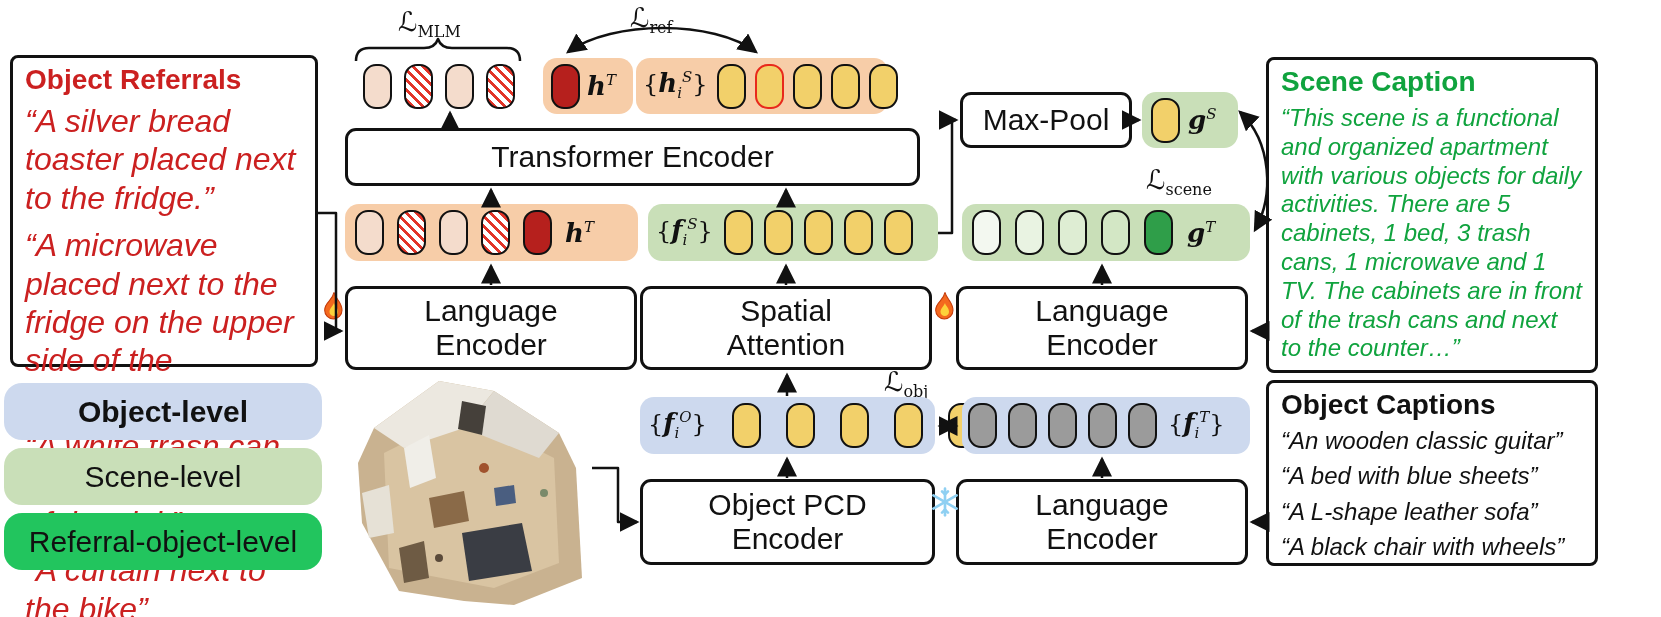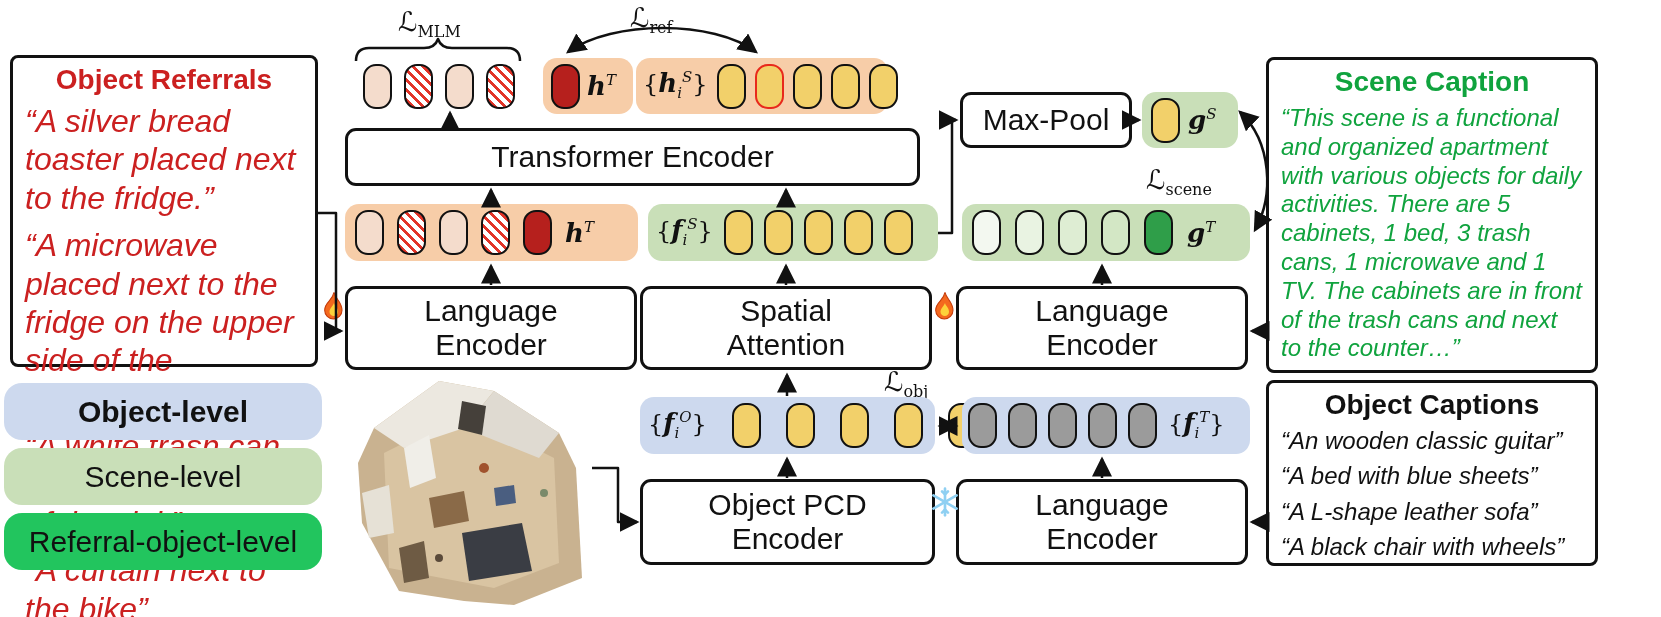--- a/index.html
+++ b/index.html
@@ -28,21 +28,21 @@
   
   .math{font-family:"DejaVu Serif","DejaVu Sans",serif;font-size:26px;white-space:nowrap;line-height:1;}
   .math .base{font-style:italic;font-weight:bold;}
   .math sub,.math sup{font-size:15px;font-style:italic;}
   .math .brace{font-size:24px;}
   .loss{position:absolute;font-family:"DejaVu Serif","DejaVu Sans",serif;font-size:27px;white-space:nowrap;}
   .loss sub{font-size:16px;font-style:normal;}
   
   .sidebox{position:absolute;background:#fff;border:3px solid #111;border-radius:8px;
            padding:4px 12px;box-sizing:border-box;}
-  .sidebox .title{font-weight:bold;text-align:center;font-size:28px;margin:2px 0 6px 0;}
+  .sidebox .title{font-weight:bold;text-align:left;font-size:28px;margin:2px 0 6px 0;}
   .quote{font-style:italic;font-size:32px;line-height:1.2;margin:0 0 9px 0;}
   .quote:last-child{margin-bottom:0;}
   .red{color:#cb2020;}
   .green{color:#10a33e;}
   .scene-text{font-style:italic;font-size:24px;line-height:1.2;}
   .ocap{font-style:italic;font-size:24px;line-height:1.18;margin:0 0 7px 0;}
   
   .pill{position:absolute;width:318px;height:57px;border-radius:18px;
         display:flex;align-items:center;justify-content:center;font-size:30px;}
   .arrows{position:absolute;left:0;top:0;pointer-events:none;}

